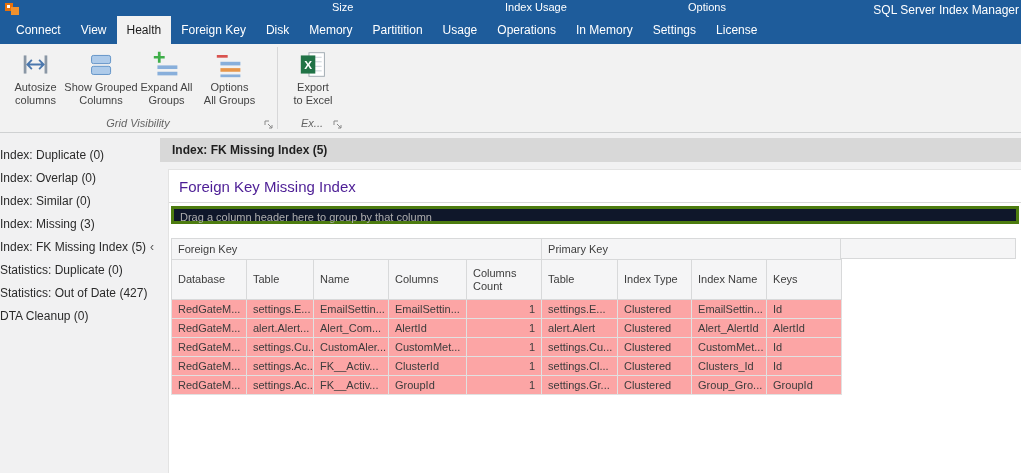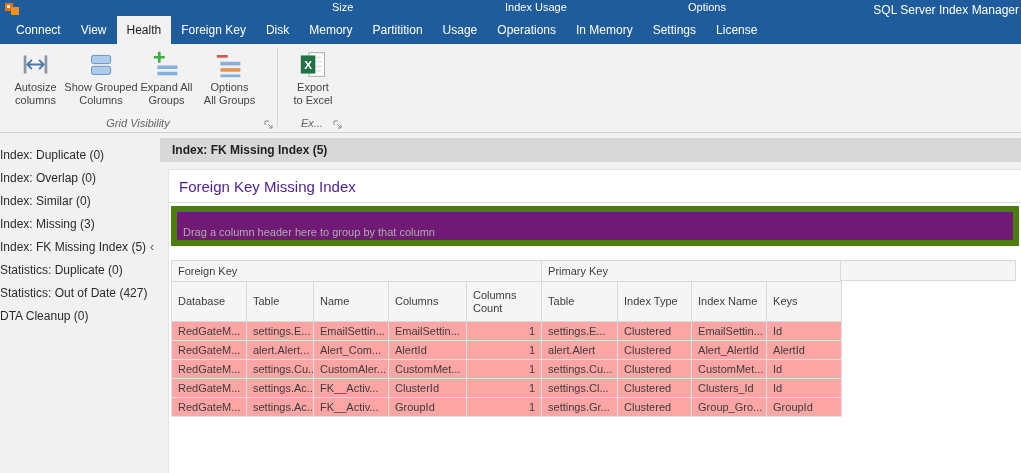--- a/index.html
+++ b/index.html
@@ -34,21 +34,21 @@
   
   .bodyarea { flex:1; display:flex; background:#f1f1f2; min-height:0; }
   .sidebar { width:160px; flex:0 0 auto; padding-top:11px; }
   .side-item { height:23px; line-height:23px; font-size:12px; color:#2b2b2b; white-space:nowrap; cursor:default; display:flex; align-items:center; }
   .side-item .marker { margin-left:4px; color:#555; font-size:12px; }
 
   .main { flex:1; display:flex; flex-direction:column; min-width:0; padding-top:5px; }
   .main-header { height:24px; line-height:24px; background:#d8d8d8; font-weight:bold; font-size:12px; color:#1f1f1f; padding-left:12px; flex:0 0 auto; }
   .panel { background:#fff; flex:1; margin:7px 0 0 8px; border:1px solid #e3e3e3; border-right:none; border-bottom:none; overflow:hidden; display:flex; flex-direction:column; }
   .panel-title { font-size:15px; color:#4c1d95; padding:8px 10px 7px; border-bottom:1px solid #d9d9d9; flex:0 0 auto; }
-  .group-hint { margin:3px 2px 0 2px; background:#701a75; border:6px solid #4d7c0f; color:#adadad; font-size:11px; padding:14px 6px; height:18px; line-height:13px; flex:0 0 auto; }
+  .group-hint { margin:3px 2px 0 2px; background:#0f172a; border:3px solid #4d7c0f; color:#adadad; font-size:11px; padding:2px 6px; height:18px; line-height:13px; flex:0 0 auto; }
 
   .grid-wrap { position:relative; margin:14px 0 0 2px; padding-right:5px; }
   table.grid { border-collapse:collapse; table-layout:fixed; width:670px; font-size:11px; color:#3c3c3c; }
   table.grid th { font-weight:normal; text-align:left; }
   th.band { height:21px; background:#f5f5f6; border:1px solid #d8d9da; padding:0 6px; }
   th.colhead { height:40px; background:#f5f5f6; border:1px solid #d8d9da; padding:2px 6px; vertical-align:middle; line-height:13px; }
   td.cell { height:19px; border:1px solid #e1e1e1; padding:0 6px; white-space:nowrap; overflow:hidden; line-height:18px; background:#fca5a5; }
   tbody td.cell:nth-child(5) { text-align:right; }
   .band-ext { position:absolute; top:0; left:669px; right:5px; height:21px; background:#f5f5f6; border:1px solid #d8d9da; }
 </style>

